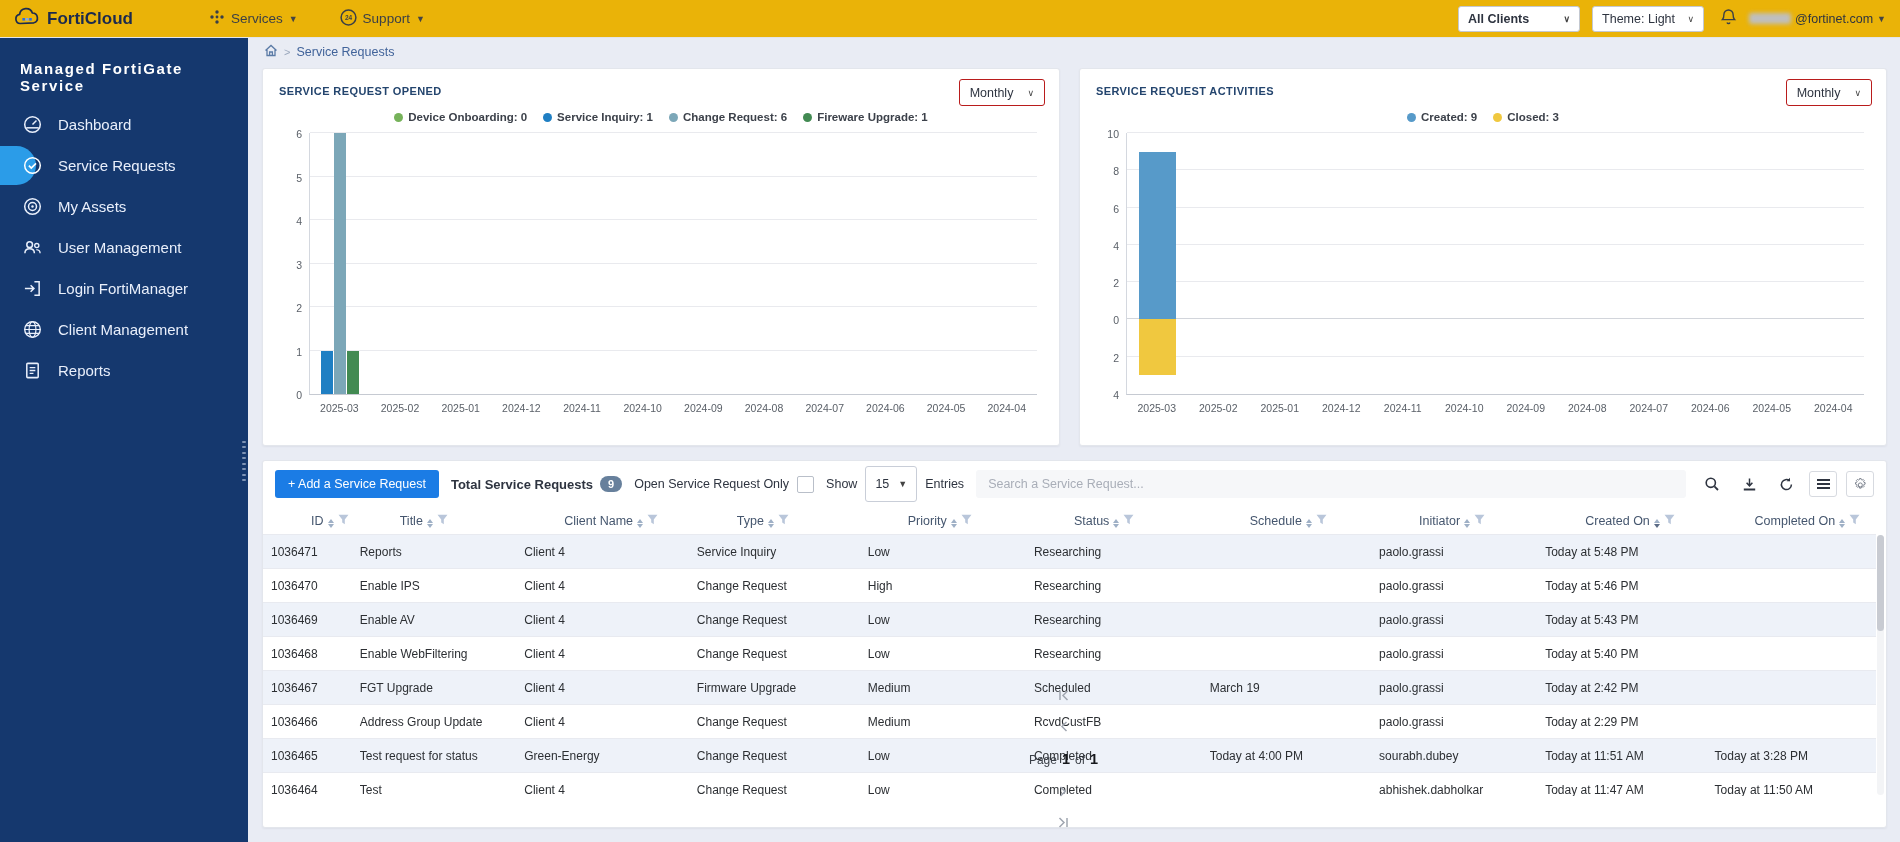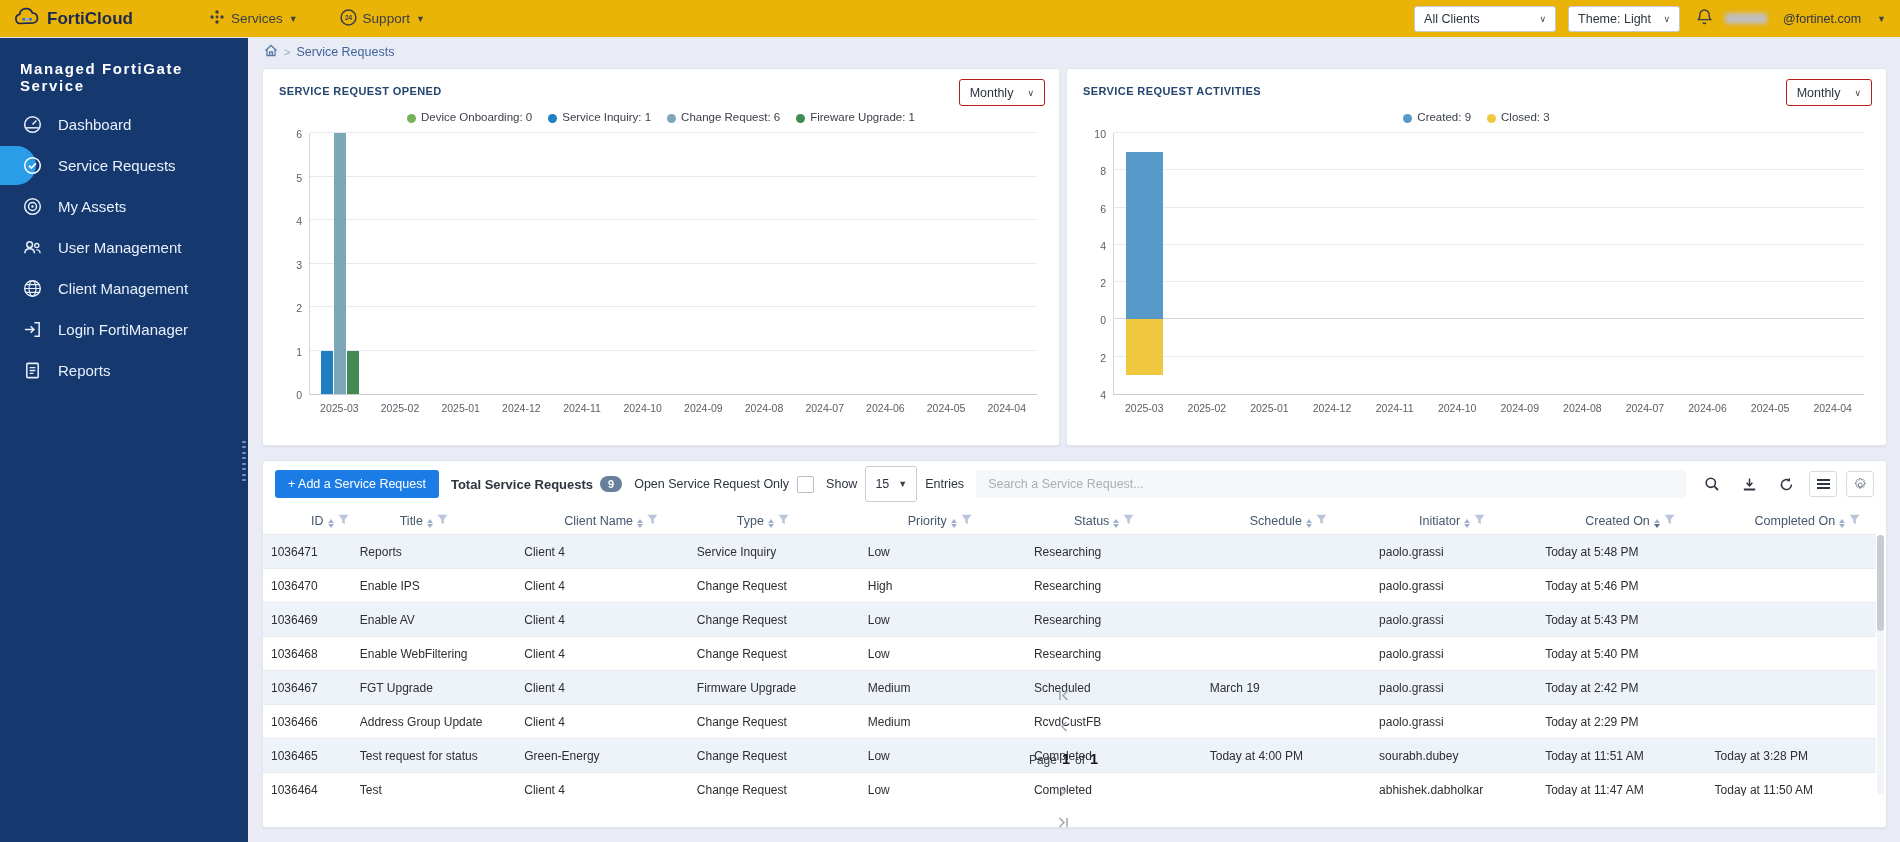--- a/index.html
+++ b/index.html
@@ -6,52 +6,52 @@
   html,body { width:1900px; height:842px; overflow:hidden; font-family:"Liberation Sans", sans-serif; background:#e9ecf4; }
 
   
   .navbar { height:38px; background:#eab308; display:flex; align-items:center; padding:0 14px; border-bottom:1px solid #e2e5ea; position:relative; z-index:5; }
   .brand { display:flex; align-items:center; gap:7px; margin-right:76px; }
   .brand-text { font-size:17px; font-weight:bold; color:#1b2a4e; }
   .nav-menu { display:flex; align-items:center; gap:6px; font-size:13.5px; color:#3a3f47; margin-right:42px; cursor:pointer; }
   .caret { font-size:9px; color:#444; }
   .nav-right { margin-left:auto; display:flex; align-items:center; gap:12px; }
   .nav-select { display:flex; align-items:center; justify-content:space-between; border:1px solid #c3c8d1; border-radius:3px; height:26px; padding:0 9px; font-size:12.5px; color:#2e3440; background:#fff; cursor:pointer; }
-  .nav-select.clients { width:142px; }
+  .nav-select.clients { width:122px;font-weight:bold; }
   .nav-select.theme { width:112px; }
   .bell { margin-left:4px; }
-  .user { display:flex; align-items:center; gap:16px; font-size:12.5px; color:#2e3440; cursor:pointer; }
+  .user { display:flex; align-items:center; gap:4px; font-size:12.5px; color:#2e3440; cursor:pointer; }
   .blurred { display:inline-block; width:42px; height:11px; background:#bfbfbf; border-radius:2px; filter:blur(2px); }
 
   
   .app { display:flex; height:804px; }
   .sidebar { width:248px; background:#15386e; color:#e9effb; flex-shrink:0; position:relative; }
   .sb-title { font-size:15px; font-weight:bold; letter-spacing:1.6px; color:#fff; padding:22px 0 10px 20px; }
   .sb-item { position:relative; display:flex; align-items:center; gap:16px; height:41px; padding-left:22px; font-size:15px; cursor:pointer; }
   .sb-item .pill { display:none; }
   .sb-item.active .pill { display:block; position:absolute; left:0; top:1px; width:36px; height:39px; background:#2b9ce8; border-radius:0 20px 20px 0; }
   .sb-item .ic { position:relative; z-index:1; width:20px; height:20px; display:flex; align-items:center; justify-content:center; }
   .sb-item .lb { position:relative; z-index:1; }
   .drag-handle { position:absolute; right:0; top:400px; width:7px; height:46px; display:flex; flex-direction:column; justify-content:space-between; padding:3px 1px; cursor:col-resize; }
   .drag-handle i { display:block; width:4px; height:2px; background:#7e93b5; border-radius:1px; }
 
   .main { flex:1; display:flex; flex-direction:column; overflow:hidden; }
   .breadcrumb { height:28px; display:flex; align-items:center; gap:6px; padding:0 16px; font-size:12.5px; color:#41639a; }
   .crumb-sep { color:#9aa7bc; font-size:11px; }
 
   
-  .charts-row { display:flex; gap:6px; padding:2px 13px 0 14px; }
+  .charts-row { display:flex; gap:19px; padding:2px 13px 0 14px; }
   .card { background:#fff; border:1px solid #e3e6ec; border-radius:3px; box-shadow:0 1px 2px rgba(30,40,70,.06); }
   .chart-card { height:378px; position:relative; padding:12px 16px 8px 16px; }
   .chart-card.left { width:798px; }
   .chart-card.right { flex:1; }
   .card-title { font-size:11px; font-weight:bold; letter-spacing:.4px; color:#24456e; padding-top:4px; }
   .period-select { position:absolute; top:10px; right:14px; display:flex; align-items:center; gap:14px; border:1px solid #b91c1c; border-radius:3px; height:27px; padding:0 10px; font-size:12.5px; color:#2e3440; cursor:pointer; background:#fff; }
   .legend { display:flex; justify-content:center; gap:16px; margin:14px 0 10px 0; font-size:11.5px; color:#3c414a; }
-  .legend-item { display:flex; align-items:flex-end; gap:5px; }
+  .legend-item { display:flex; align-items:center; gap:5px;font-weight:bold; }
   .dot { width:9px; height:9px; border-radius:50%; display:inline-block; }
 
   .chart { display:flex; padding:0 6px 0 0; }
   .ylabels { position:relative; width:30px; height:262px; flex-shrink:0; }
   .ylabels span { position:absolute; right:7px; transform:translateY(50%); font-size:10.5px; color:#5a6068; }
   .plotwrap { flex:1; }
   .plot { position:relative; height:262px; border-left:1px solid #d4d8df; border-bottom:1px solid #c6cad2; }
   .gridline { position:absolute; left:0; right:0; height:1px; background:#e9eaee; }
   .gridline.zero { background:#d2d5db; }
   .bar { position:absolute; }
@@ -198,35 +198,35 @@
               <path d="M2 16c0-3 2.2-4.6 5-4.6s5 1.6 5 4.6" fill="none" stroke="#e9effb" stroke-width="1.6"></path>
               <circle cx="14.5" cy="8" r="2.2" fill="none" stroke="#e9effb" stroke-width="1.4"></circle>
               <path d="M14 12.2c2.4.2 4 1.7 4 3.8" fill="none" stroke="#e9effb" stroke-width="1.4"></path>
             </svg>
           </span>
           <span class="lb">User Management</span>
         </div>
         <div class="sb-item">
           <span class="ic">
             <svg width="19" height="19" viewBox="0 0 20 20">
+              <path d="M12 3h5v14h-5" fill="none" stroke="#e9effb" stroke-width="1.6"></path>
+              <path d="M2 10h9M8 6.5 11.5 10 8 13.5" fill="none" stroke="#e9effb" stroke-width="1.6"></path>
+            </svg>
+          </span>
+          <span class="lb">Login FortiManager</span>
+        </div>
+        <div class="sb-item">
+          <span class="ic">
+            <svg width="19" height="19" viewBox="0 0 20 20">
               <circle cx="10" cy="10" r="8.2" fill="none" stroke="#e9effb" stroke-width="1.5"></circle>
               <ellipse cx="10" cy="10" rx="3.6" ry="8.2" fill="none" stroke="#e9effb" stroke-width="1.3"></ellipse>
               <path d="M1.8 10h16.4M3 5.8h14M3 14.2h14" stroke="#e9effb" stroke-width="1.3"></path>
             </svg>
           </span>
           <span class="lb">Client Management</span>
-        </div>
-        <div class="sb-item">
-          <span class="ic">
-            <svg width="19" height="19" viewBox="0 0 20 20">
-              <path d="M12 3h5v14h-5" fill="none" stroke="#e9effb" stroke-width="1.6"></path>
-              <path d="M2 10h9M8 6.5 11.5 10 8 13.5" fill="none" stroke="#e9effb" stroke-width="1.6"></path>
-            </svg>
-          </span>
-          <span class="lb">Login FortiManager</span>
         </div>
         <div class="sb-item">
           <span class="ic">
             <svg width="19" height="19" viewBox="0 0 20 20">
               <rect x="4" y="2.5" width="12" height="15" rx="1" fill="none" stroke="#e9effb" stroke-width="1.6"></rect>
               <path d="M7 7h6M7 10h6M7 13h4" stroke="#e9effb" stroke-width="1.5"></path>
             </svg>
           </span>
           <span class="lb">Reports</span>
         </div>

